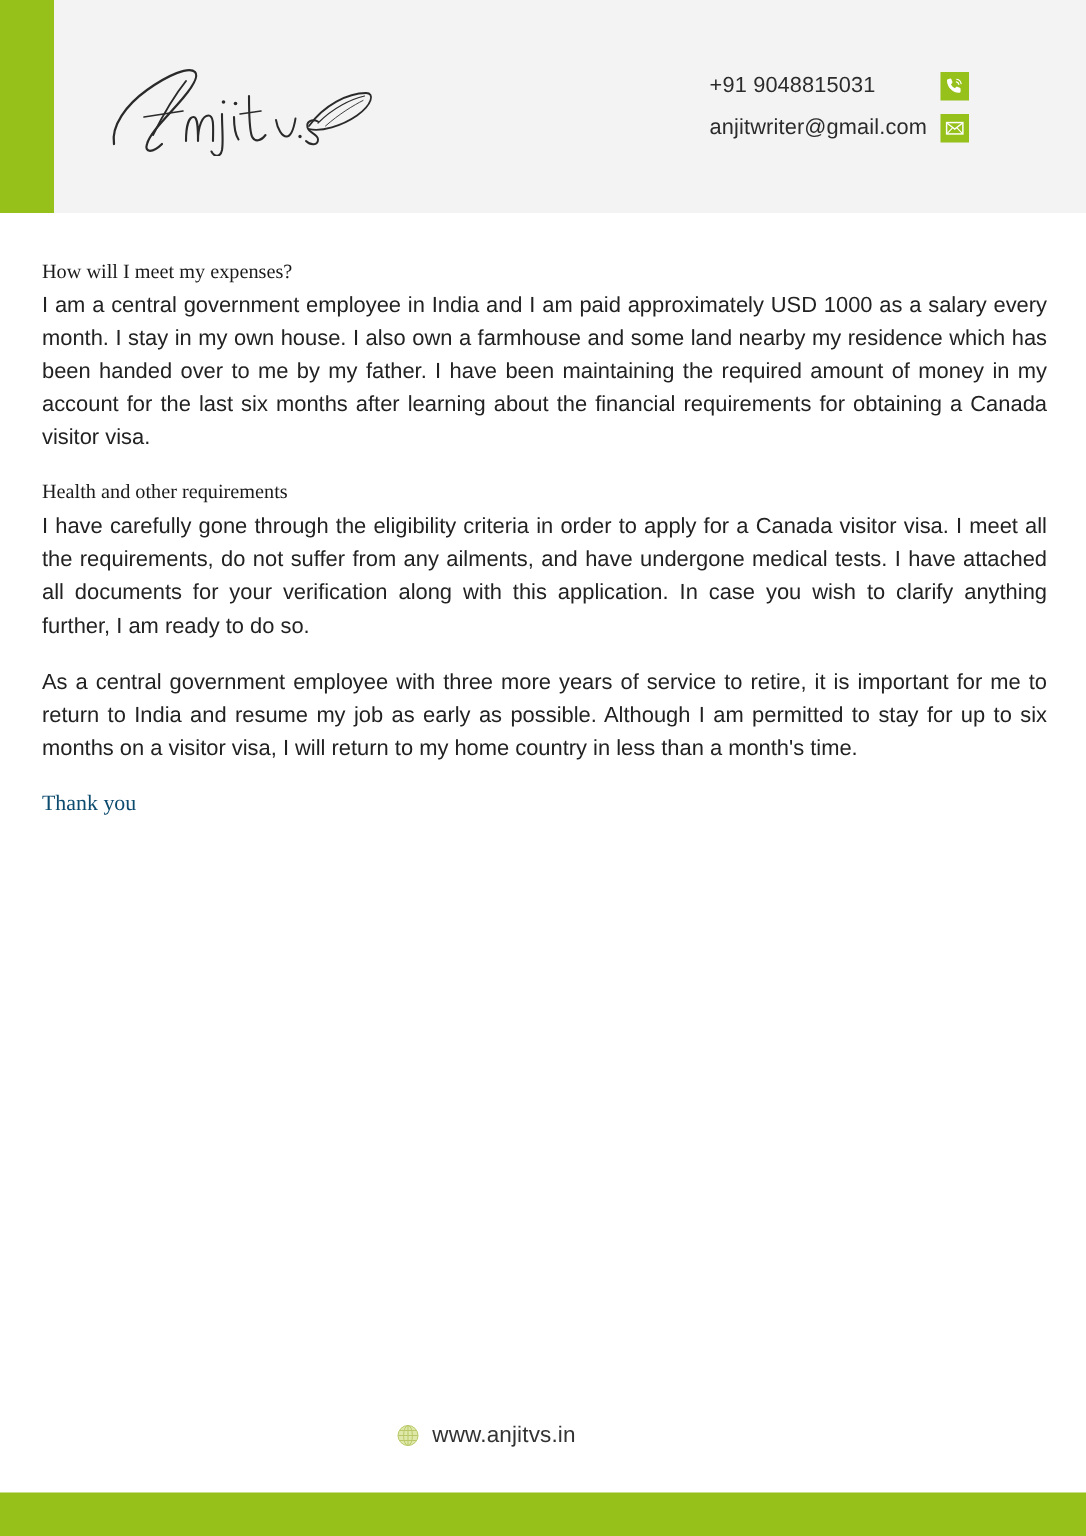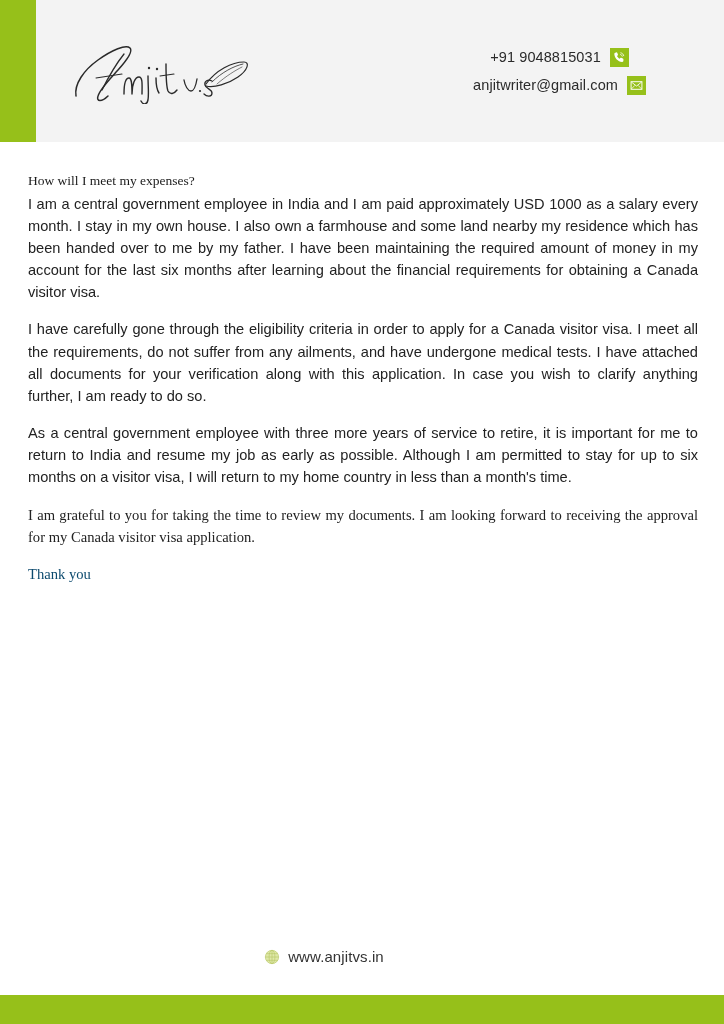--- a/index.html
+++ b/index.html
@@ -44,21 +44,21 @@
   .contact-block {
     position: absolute;
     right: 78px;
     top: 45px;
     text-align: right;
     font-family: "Liberation Sans", sans-serif;
   }
   .contact-row {
     display: flex;
     align-items: center;
-    justify-content: center;
+    justify-content: space-between;
     height: 24px;
     margin-bottom: 4px;
   }
   .contact-text {
     font-size: 14.5px;
     color: #2b2b2b;
     letter-spacing: 0.1px;
     white-space: nowrap;
   }
   .contact-icon {
@@ -211,28 +211,28 @@
 </div>
 
 <div class="doc-body">
 
   <div class="section">
     <p class="section-heading">How will I meet my expenses?</p>
     <p class="section-para">I am a central government employee in India and I am paid approximately USD 1000 as a salary every month. I stay in my own house. I also own a farmhouse and some land nearby my residence which has been handed over to me by my father. I have been maintaining the required amount of money in my account for the last six months after learning about the financial requirements for obtaining a Canada visitor visa.</p>
   </div>
 
   <div class="section">
+    <p class="section-heading">Health and other requirements</p>
     <p class="section-para">I have carefully gone through the eligibility criteria in order to apply for a Canada visitor visa. I meet all the requirements, do not suffer from any ailments, and have undergone medical tests. I have attached all documents for your verification along with this application. In case you wish to clarify anything further, I am ready to do so.</p>
   </div>
 
   <div class="section">
     <p class="section-para">As a central government employee with three more years of service to retire, it is important for me to return to India and resume my job as early as possible. Although I am permitted to stay for up to six months on a visitor visa, I will return to my home country in less than a month's time.</p>
   </div>
 
-  <p class="para-plain">I am grateful to you for taking the time to review my documents. I am looking forward to receiving the approval for my Canada visitor visa application.</p>
 
   <p class="closing-line">Thank you</p>
 
 </div>
 
 <div class="footer-url">
   <span class="globe-icon">
     <svg width="16" height="16" viewBox="0 0 24 24">
       <circle cx="12" cy="12" r="10" fill="#dfe8a8" stroke="#b9c96a" stroke-width="1"></circle>
       <ellipse cx="12" cy="12" rx="4.4" ry="10" fill="none" stroke="#b9c96a" stroke-width="1"></ellipse>

